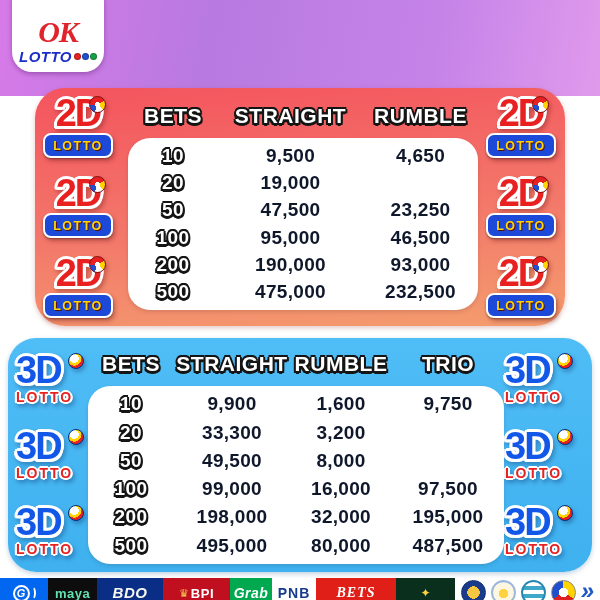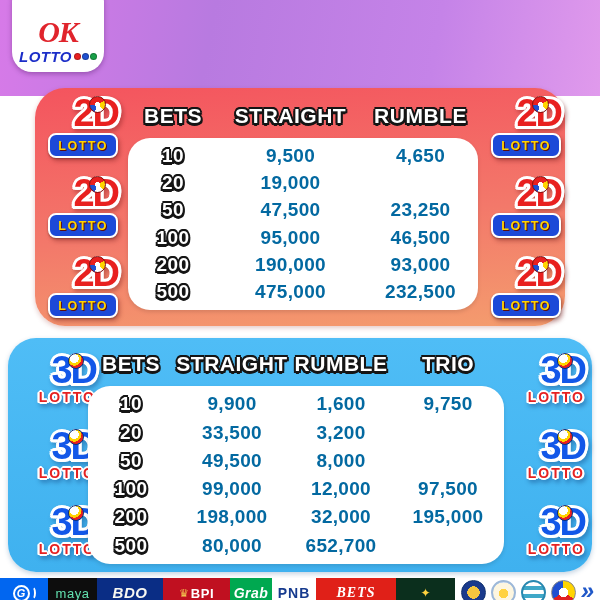--- a/index.html
+++ b/index.html
@@ -45,35 +45,35 @@
   .h-line1{font-size:34px;font-weight:700;letter-spacing:1px;margin-top:-11px;line-height:38px;}
   .h-line2{font-size:29px;font-weight:700;letter-spacing:.5px;line-height:36px;margin-top:2px;}
 
   
   .thead{display:grid;align-items:center;height:44px;}
   .hcell{text-align:center;font-size:21px;font-weight:700;letter-spacing:.5px;}
   .twhite{background:#ffffff;border-radius:22px;box-shadow:0 2px 4px rgba(0,0,0,.12);
     display:flex;flex-direction:column;justify-content:space-evenly;padding:4px 0;}
   .trow{display:grid;align-items:center;}
   .trow span{text-align:center;}
-  .val{font-size:19px;font-weight:700;color:#0369a1;letter-spacing:.3px;}
+  .val{font-size:19px;font-weight:700;color:#0f172a;letter-spacing:.3px;}
   .bets{font-size:19px;font-weight:700;letter-spacing:.5px;}
 
   
   .panel2d{position:absolute;left:35px;top:88px;width:530px;height:238px;border-radius:30px;
     background:linear-gradient(175deg,#f4545e 0%,#f3786a 55%,#f49d6e 100%);
     box-shadow:0 2px 5px rgba(150,40,30,.25);}
   .t2{position:absolute;left:93px;top:6px;width:350px;}
   .t2 .thead,.t2 .trow{grid-template-columns:90px 145px 115px;}
   .t2 .twhite{width:350px;height:172px;}
   .t2 .trow{height:28px;}
 
   .sidecol{position:absolute;display:flex;flex-direction:column;gap:10px;}
   .s2l{left:3px;top:7px;} .s2r{right:4px;top:7px;}
-  .badge2d{position:relative;width:80px;height:70px;text-align:right;
+  .badge2d{position:relative;width:80px;height:70px;text-align:center;
     filter:drop-shadow(2px 3px 2px rgba(110,20,20,.35));}
   .b2-big{font-size:38px;line-height:36px;font-weight:700;letter-spacing:-2px;color:#e8201f;}
   .pinwheel{position:absolute;top:1px;right:12px;width:17px;height:17px;border-radius:50%;
     background:
       radial-gradient(circle at 50% 50%, #ffffff 0 22%, transparent 23%),
       conic-gradient(#e82020 0 60deg,#ffd400 60deg 135deg,#ffffff 135deg 200deg,#2050d0 200deg 270deg,#e82020 270deg 360deg);
     border:1px solid #7d0f0f;}
   .b2-pill{display:inline-block;margin-top:2px;padding:1px 8px 2px;background:#1c49d8;
     border:2px solid #fff;border-radius:8px;box-shadow:0 1px 2px rgba(0,0,0,.3);}
   .b2-pill span{font-size:12.5px;font-weight:700;letter-spacing:1.5px;color:#ffd400;
@@ -82,40 +82,40 @@
   
   .panel3d{position:absolute;left:8px;top:338px;width:584px;height:234px;border-radius:28px;
     background:linear-gradient(180deg,#4fbdf6 0%,#3fb1ef 100%);
     box-shadow:0 2px 5px rgba(20,80,140,.25);}
   .t3{position:absolute;left:80px;top:4px;width:416px;}
   .t3 .thead,.t3 .trow{grid-template-columns:86px 116px 102px 112px;}
   .t3 .twhite{width:416px;height:178px;}
   .t3 .trow{height:28px;}
 
   .s3l{left:8px;top:14px;} .s3r{right:7px;top:14px;}
-  .badge3d{position:relative;width:80px;height:66px;text-align:right;
+  .badge3d{position:relative;width:80px;height:66px;text-align:left;
     filter:drop-shadow(2px 3px 2px rgba(10,50,110,.35));}
   .b3-big{font-size:38px;line-height:36px;font-weight:700;letter-spacing:-2px;color:#1257e8;}
   .ball3d{position:absolute;top:1px;right:12px;width:16px;height:16px;border-radius:50%;
     background:radial-gradient(circle at 38% 32%, #ffffff 0 34%, #ffd400 35% 55%, #e82020 56% 76%, #1a50c8 77% 100%);
     border:1px solid #0c2d78;}
   .b3-lotto{font-size:14px;font-weight:700;letter-spacing:2px;color:#e62222;margin-top:1px;}
 
   
   .footer{position:absolute;left:0;top:578px;width:600px;height:30px;display:flex;}
   .fblock{height:100%;display:flex;align-items:center;justify-content:center;gap:2px;flex:none;}
   .fb-gcash{width:48px;} .fb-maya{width:49px;} .fb-bdo{width:66px;} .fb-bpi{width:67px;}
   .fb-grab{width:42px;} .fb-pnb{width:44px;} .fb-china{width:80px;} .fb-land{width:59px;}
   .fb-seals{flex:1;background:#fff;display:flex;align-items:flex-start;justify-content:center;
     gap:5px;padding-top:2px;}
   .g-ring{width:17px;height:17px;border:2px solid #fff;border-radius:50%;display:flex;
     align-items:center;justify-content:center;font-size:11px;font-weight:700;font-style:italic;}
   .g-wave{width:8px;height:14px;border:2px solid transparent;border-right:2px solid #fff;
     border-radius:50%;margin-left:-4px;}
-  .fb-maya span{font-size:13px;font-weight:400;letter-spacing:.5px;}
+  .fb-maya span{font-size:13px;font-weight:700;letter-spacing:.5px;}
   .fb-bdo span{font-size:15px;font-weight:700;font-style:italic;letter-spacing:.5px;
     border-bottom:2px solid #f5c63f;line-height:17px;}
   .crown{font-size:11px;line-height:10px;color:#f2c14e;}
   .fb-bpi span.lbl{font-size:13px;font-weight:700;letter-spacing:.5px;}
   .fb-grab span{font-size:14px;font-weight:700;font-style:italic;letter-spacing:.5px;}
   .fb-pnb span{font-size:14px;font-weight:700;letter-spacing:1px;}
   .fb-china span{font-family:"Liberation Serif",serif;font-size:14px;font-weight:700;
     font-style:italic;letter-spacing:1px;}
   .fb-land span{font-size:12px;}
   .seal{width:25px;height:25px;border-radius:50%;flex:none;}
@@ -274,44 +274,45 @@
       </div>
       <div class="twhite">
         <div class="trow">
           <span class="bets od2">10</span>
           <span class="val">9,900</span>
           <span class="val">1,600</span>
           <span class="val">9,750</span>
         </div>
         <div class="trow">
           <span class="bets od2">20</span>
-          <span class="val">33,500</span>
+          <span class="val">33,300</span>
           <span class="val">3,200</span>
         </div>
         <div class="trow">
           <span class="bets od2">50</span>
           <span class="val">49,500</span>
           <span class="val">8,000</span>
         </div>
         <div class="trow">
           <span class="bets od2">100</span>
           <span class="val">99,000</span>
-          <span class="val">12,000</span>
+          <span class="val">16,000</span>
           <span class="val">97,500</span>
         </div>
         <div class="trow">
           <span class="bets od2">200</span>
           <span class="val">198,000</span>
           <span class="val">32,000</span>
           <span class="val">195,000</span>
         </div>
         <div class="trow">
           <span class="bets od2">500</span>
+          <span class="val">495,000</span>
           <span class="val">80,000</span>
-          <span class="val">652,700</span>
+          <span class="val">487,500</span>
         </div>
       </div>
     </div>
   </div>
 
   <div class="footer">
     <div class="fblock fb-gcash" style="background: rgb(1, 102, 240); color: rgb(255, 255, 255);">
       <span class="g-ring">G</span>
       <span class="g-wave"></span>
     </div>

